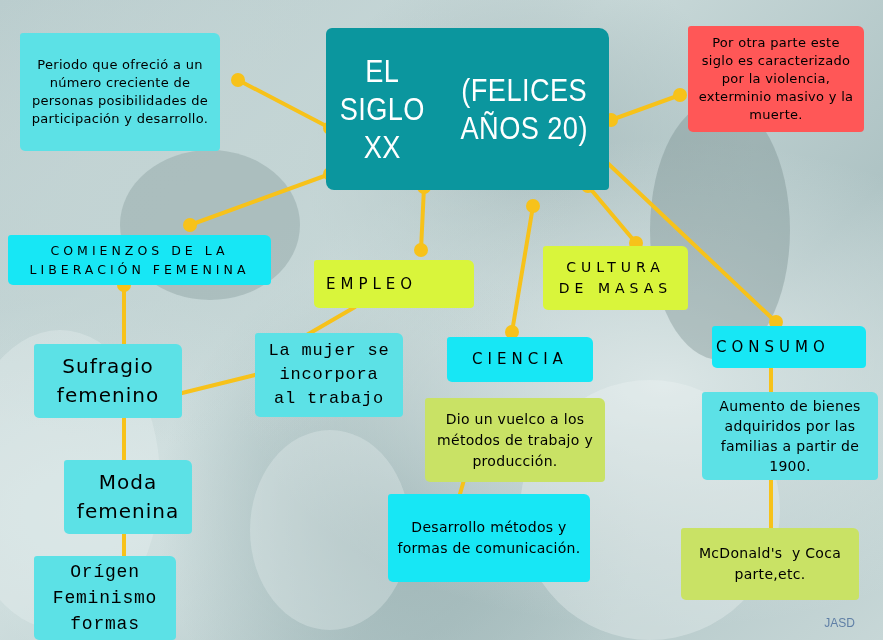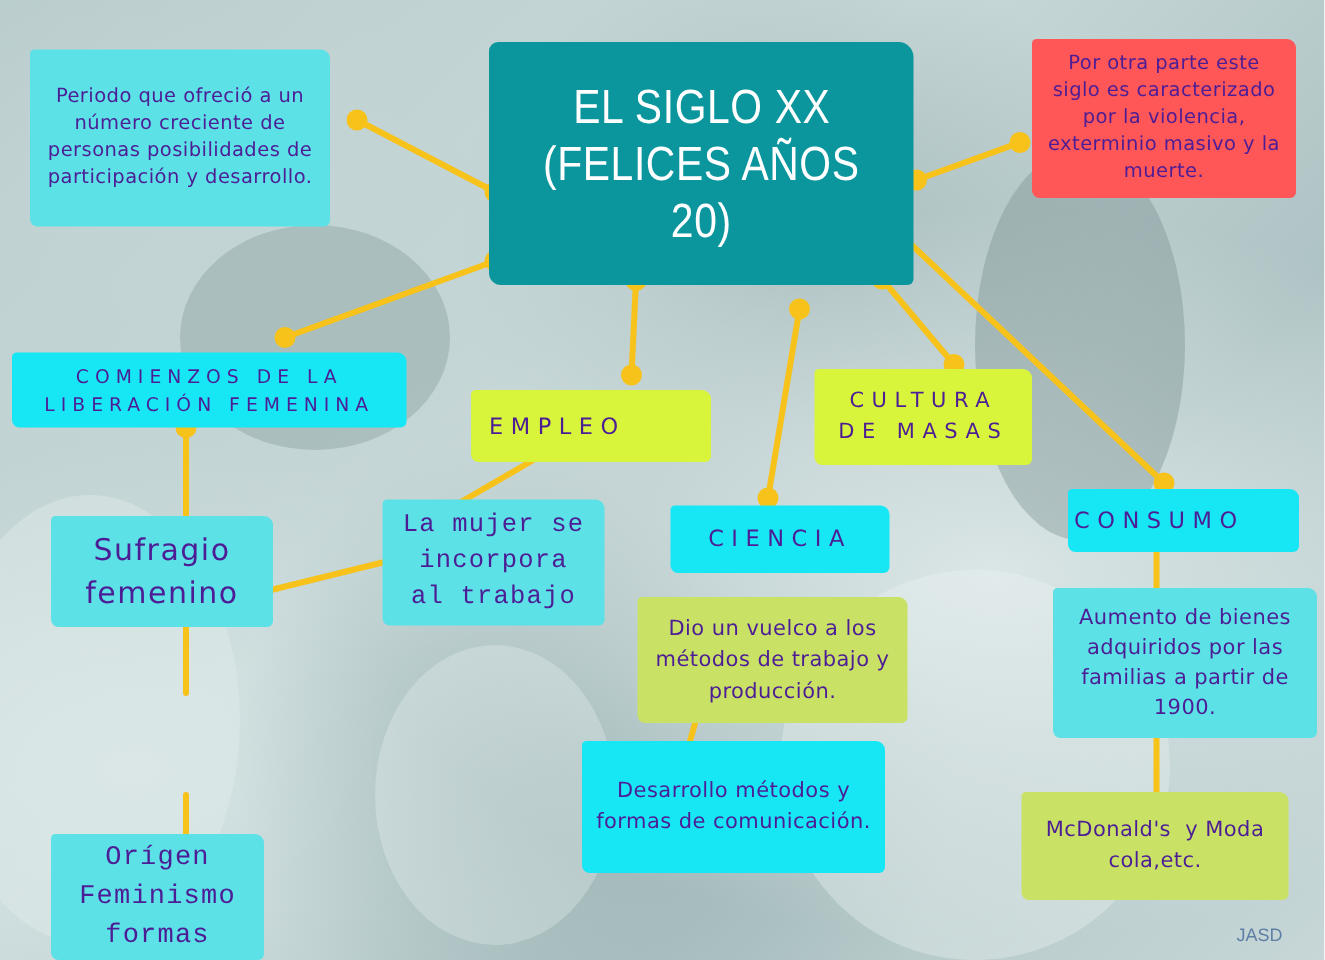--- a/index.html
+++ b/index.html
@@ -11,21 +11,21 @@
       radial-gradient(ellipse at 75% 60%, #dbe6e6 0%, transparent 45%),
       radial-gradient(ellipse at 45% 80%, #9fb6b7 0%, transparent 35%),
       radial-gradient(ellipse at 10% 80%, #d4e2e2 0%, transparent 30%),
       radial-gradient(ellipse at 60% 25%, #a9bdbe 0%, transparent 30%),
       linear-gradient(135deg, #b9cccd 0%, #c9d9d9 40%, #aec3c4 70%, #c7d7d7 100%);
   }
   .photo-shade { position: absolute; border-radius: 50%; opacity: 0.35; }
   svg.links { position: absolute; left: 0; top: 0; width: 883px; height: 640px; }
   .box {
     position: absolute; display: flex; align-items: center; justify-content: center;
-    text-align: center; color: #4c1d95; box-sizing: border-box;
+    text-align: center; color: #000000; box-sizing: border-box;
     border-radius: 3px 6px 4px 5px;
   }
   .cyan { background: #5ce1e6; }
   .bright-cyan { background: #17e7f5; }
   .lime { background: #d9f53b; }
   .olive { background: #c9e265; }
   .red { background: #ff5757; }
   .teal { background: #0b969e; color: #ffffff; }
   .spaced { letter-spacing: 4px; font-size: 13px; line-height: 19px; }
   .desc { font-size: 13px; line-height: 18px; letter-spacing: 0.3px; }
@@ -82,34 +82,37 @@
       <circle cx="680" cy="95" r="7"></circle>
       <circle cx="124" cy="285" r="7"></circle>
       <circle cx="174" cy="395" r="7"></circle>
     </g>
   </svg>
 
   <div class="box cyan desc" style="left:20px;top:33px;width:200px;height:118px;padding:0 10px;">
     <span>Periodo que ofreció a un número creciente de personas posibilidades de participación y desarrollo.</span>
   </div>
 
-  <div class="box teal" style="left:326px;top:28px;width:283px;height:162px;flex-direction:column;border-radius:6px 10px 4px 8px;">
+  <div class="box teal" style="left:326px;top:28px;width:283px;height:162px;flex-direction:row;border-radius:6px 10px 4px 8px;">
     <div class="title">EL SIGLO XX</div>
     <div class="title">(FELICES AÑOS 20)</div>
   </div>
 
   <div class="box red desc" style="left:688px;top:26px;width:176px;height:106px;padding:0 8px;">
     <span>Por otra parte este siglo es caracterizado por la violencia, exterminio masivo y la muerte.</span>
   </div>
 
   <div class="box bright-cyan spaced" style="left:8px;top:235px;width:263px;height:50px;padding:0 6px;font-size:12.5px;">
     <span>COMIENZOS DE LA LIBERACIÓN FEMENINA</span>
   </div>
   <div class="box cyan big" style="left:34px;top:344px;width:148px;height:74px;padding:0 8px;">
     <span>Sufragio femenino</span>
+  </div>
+  <div class="box cyan big" style="left:64px;top:460px;width:128px;height:74px;padding:0 6px;">
+    <span>Moda femenina</span>
   </div>
   <div class="box cyan mid" style="left:34px;top:556px;width:142px;height:84px;padding:0 8px;font-size:18px;line-height:26px;">
     <span>Orígen Feminismo formas</span>
   </div>
 
   <div class="box lime spaced" style="left:314px;top:260px;width:160px;height:48px;justify-content:flex-start;padding-left:12px;font-size:15px;letter-spacing:5px;">
     <span>EMPLEO</span>
   </div>
   <div class="box cyan mid" style="left:255px;top:333px;width:148px;height:84px;padding:0 8px;">
     <span>La mujer se incorpora al trabajo</span>
@@ -125,21 +128,21 @@
   <div class="box olive desc" style="left:425px;top:398px;width:180px;height:84px;padding:0 8px;font-size:14px;line-height:21px;">
     <span>Dio un vuelco a los métodos de trabajo y producción.</span>
   </div>
   <div class="box bright-cyan desc" style="left:388px;top:494px;width:202px;height:88px;padding:0 8px;font-size:14px;line-height:21px;">
     <span>Desarrollo métodos y formas de comunicación.</span>
   </div>
 
   <div class="box bright-cyan spaced" style="left:712px;top:326px;width:154px;height:42px;justify-content:flex-start;padding-left:4px;font-size:15px;letter-spacing:5px;">
     <span>CONSUMO</span>
   </div>
-  <div class="box cyan desc" style="left:702px;top:392px;width:176px;height:100px;padding:16px 6px;font-size:14px;line-height:20px;">
+  <div class="box cyan desc" style="left:702px;top:392px;width:176px;height:88px;padding:16px 6px;font-size:14px;line-height:20px;">
     <span>Aumento de bienes adquiridos por las familias a partir de 1900.</span>
   </div>
   <div class="box olive desc" style="left:681px;top:528px;width:178px;height:72px;padding:0 8px;font-size:14px;line-height:21px;">
-    <span style="white-space:pre-wrap;">McDonald's  y Moda cola,etc.</span>
+    <span style="white-space:pre-wrap;">McDonald's  y Coca parte,etc.</span>
   </div>
 
   <div class="credit">JASD</div>
 </div>
 
 </body></html>

